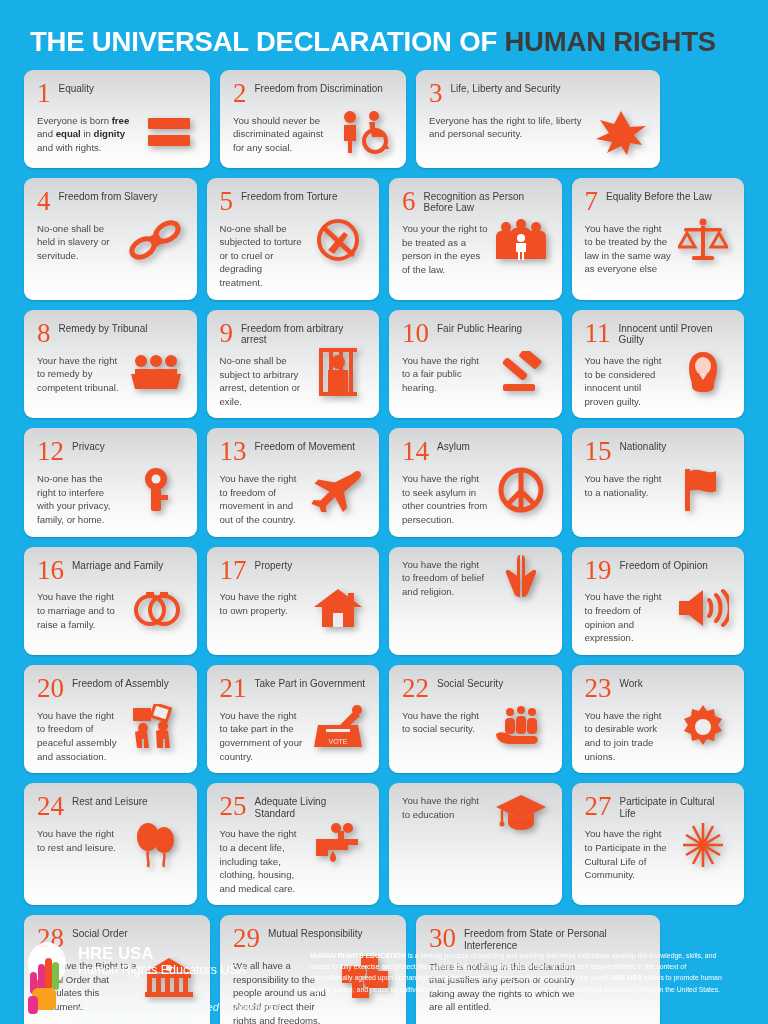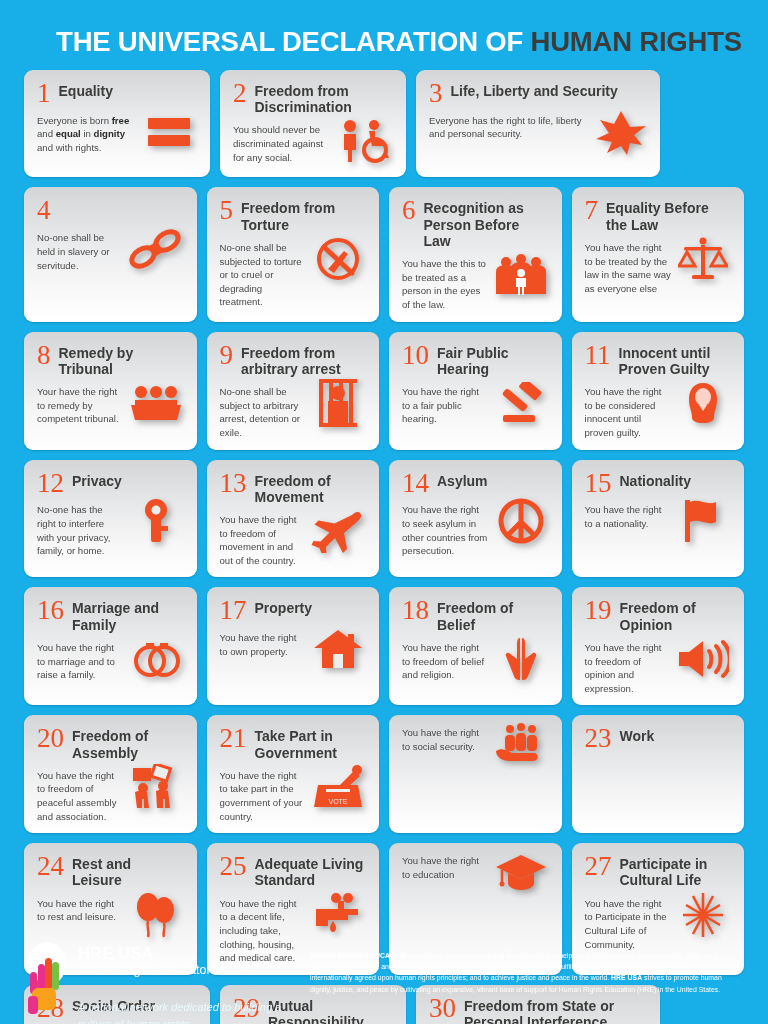--- a/index.html
+++ b/index.html
@@ -13,21 +13,20 @@
   
   .header {
     padding: 26px 0 12px 30px;
   }
   .header h1 {
     font-size: 27.5px;
     font-weight: bold;
     letter-spacing: -0.2px;
     color: #ffffff;
     white-space: nowrap;
-    text-align: center;
   }
   .header h1 .dark { color: #3C3C3B; }
 
   
   .grid {
     padding: 0 24px;
     display: flex;
     flex-direction: column;
     gap: 10px;
   }
@@ -51,22 +50,22 @@
   .num {
     color: #F04E23;
     font-size: 27px;
     line-height: 0.92;
     font-family: "Liberation Serif", serif;
     font-weight: 400;
     flex: none;
   }
   .title {
     color: #3C3C3B;
-    font-size: 14px;
-    font-weight: bold;
+    font-size: 10px;
+    font-weight: normal;
     line-height: 1.16;
     padding-top: 2px;
   }
   .card-body {
     display: flex;
     align-items: flex-start;
     justify-content: space-between;
     gap: 4px;
   }
   .desc {
@@ -174,20 +173,21 @@
               <path d="M30 2l-7 13-14-4 9 13-13 6 16 3-5 11 14-7 6 9 3-12 12 2-8-10 12-9-16 1z" fill="#F04E23"></path>
             </svg>
           </div>
         </div>
       </div>
     </div>
   <div class="row row-mid" id="r2">
       <div class="card">
         <div class="card-head">
           <div class="num">4</div>
+          <div class="title">Freedom from Slavery</div>
         </div>
         <div class="card-body">
           <div class="desc">No-one shall be held in slavery or servitude.</div>
           <div class="icon-wrap">
             <svg width="54" height="40" viewBox="0 0 54 40">
               <ellipse cx="14" cy="28" rx="12" ry="8" fill="none" stroke="#F04E23" stroke-width="5" transform="rotate(-30 14 28)"></ellipse>
               <ellipse cx="38" cy="12" rx="12" ry="8" fill="none" stroke="#F04E23" stroke-width="5" transform="rotate(-30 38 12)"></ellipse>
               <rect x="22" y="14" width="10" height="12" rx="2" fill="#F04E23" transform="rotate(-30 27 20)"></rect>
             </svg>
           </div>
@@ -208,21 +208,21 @@
             </svg>
           </div>
         </div>
       </div>
       <div class="card">
         <div class="card-head">
           <div class="num">6</div>
           <div class="title">Recognition as Person Before Law</div>
         </div>
         <div class="card-body">
-          <div class="desc">You have the this to be treated as a person in the eyes of the law.</div>
+          <div class="desc">You your the right to be treated as a person in the eyes of the law.</div>
           <div class="icon-wrap">
             <svg width="54" height="42" viewBox="0 0 54 42">
               <circle cx="12" cy="8" r="5" fill="#F04E23"></circle>
               <circle cx="27" cy="5" r="5" fill="#F04E23"></circle>
               <circle cx="42" cy="8" r="5" fill="#F04E23"></circle>
               <path d="M2 40V18c0-5 4-7 10-7s10 2 10 7v22z" fill="#F04E23"></path>
               <path d="M17 40V15c0-5 4-7 10-7s10 2 10 7v25z" fill="#F04E23"></path>
               <path d="M32 40V18c0-5 4-7 10-7s10 2 10 7v22z" fill="#F04E23"></path>
               <circle cx="27" cy="19" r="4" fill="#fff"></circle>
               <path d="M22 24h10v9h-2v8h-2v-8h-2v8h-2v-8h-2z" fill="#fff"></path>
@@ -416,24 +416,20 @@
           <div class="icon-wrap">
             <svg width="52" height="42" viewBox="0 0 52 42">
               <path d="M26 2L2 20h8v20h32V20h8z" fill="#F04E23"></path>
               <rect x="36" y="6" width="6" height="10" fill="#F04E23"></rect>
               <rect x="21" y="26" width="10" height="14" fill="#eceded"></rect>
             </svg>
           </div>
         </div>
       </div>
       <div class="card">
-        <div class="card-head">
-          <div class="num">18</div>
-          <div class="title">Freedom of Belief</div>
-        </div>
         <div class="card-body">
           <div class="desc">You have the right to freedom of belief and religion.</div>
           <div class="icon-wrap">
             <svg width="48" height="46" viewBox="0 0 48 46">
               <path d="M23 2c-2 0-3 2-3 5v16l-8-6c-2-1-4 1-3 3l8 20c1 3 3 4 6 4V2z" fill="#F04E23"></path>
               <path d="M25 2c2 0 3 2 3 5v16l8-6c2-1 4 1 3 3l-8 20c-1 3-3 4-6 4V2z" fill="#F04E23"></path>
             </svg>
           </div>
         </div>
       </div>
@@ -487,39 +483,52 @@
               <path d="M6 20h40l4 22H2z" fill="#F04E23"></path>
               <rect x="14" y="24" width="24" height="3" fill="#eceded"></rect>
               <path d="M28 20l14-14 6 5-12 11z" fill="#F04E23"></path>
               <circle cx="45" cy="5" r="5" fill="#F04E23"></circle>
               <text x="26" y="39" font-size="7" fill="#eceded" text-anchor="middle" font-family="sans-serif">VOTE</text>
             </svg>
           </div>
         </div>
       </div>
       <div class="card">
+        <div class="card-head">
+          <div class="num">22</div>
+          <div class="title">Social Security</div>
+        </div>
         <div class="card-body">
           <div class="desc">You have the right to social security.</div>
           <div class="icon-wrap">
             <svg width="54" height="42" viewBox="0 0 54 42">
               <circle cx="16" cy="6" r="4" fill="#F04E23"></circle>
               <circle cx="27" cy="4" r="4" fill="#F04E23"></circle>
               <circle cx="38" cy="6" r="4" fill="#F04E23"></circle>
               <rect x="11" y="12" width="10" height="16" rx="4" fill="#F04E23"></rect>
               <rect x="22" y="10" width="10" height="18" rx="4" fill="#F04E23"></rect>
               <rect x="33" y="12" width="10" height="16" rx="4" fill="#F04E23"></rect>
               <path d="M2 28c6-4 12 0 16 2h22c4 0 6 6 0 8H16C8 38 2 34 2 28z" fill="#F04E23"></path>
             </svg>
           </div>
         </div>
       </div>
       <div class="card">
         <div class="card-head">
           <div class="num">23</div>
           <div class="title">Work</div>
+        </div>
+        <div class="card-body">
+          <div class="desc">You have the right to desirable work and to join trade unions.</div>
+          <div class="icon-wrap">
+            <svg width="46" height="46" viewBox="0 0 46 46">
+              <path d="M23 1l4 6 7-2 1 7 7 3-4 6 4 6-7 3-1 7-7-2-4 6-4-6-7 2-1-7-7-3 4-6-4-6 7-3 1-7 7 2z" fill="#F04E23"></path>
+              <circle cx="23" cy="23" r="8" fill="#eceded"></circle>
+            </svg>
+          </div>
         </div>
       </div>
     </div>
   <div class="row row-mid" id="r7">
       <div class="card">
         <div class="card-head">
           <div class="num">24</div>
           <div class="title">Rest and Leisure</div>
         </div>
         <div class="card-body">

